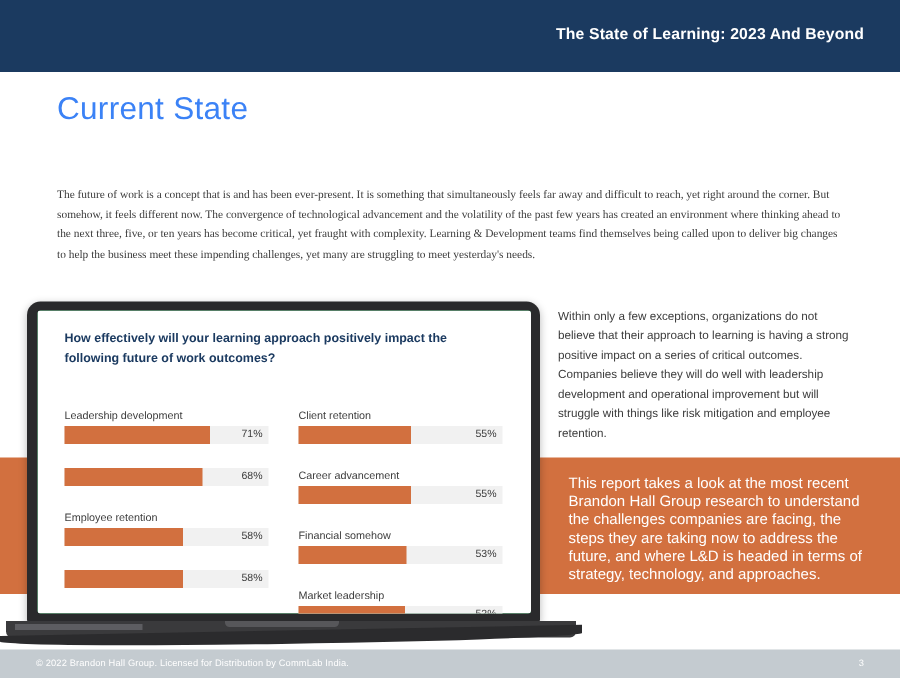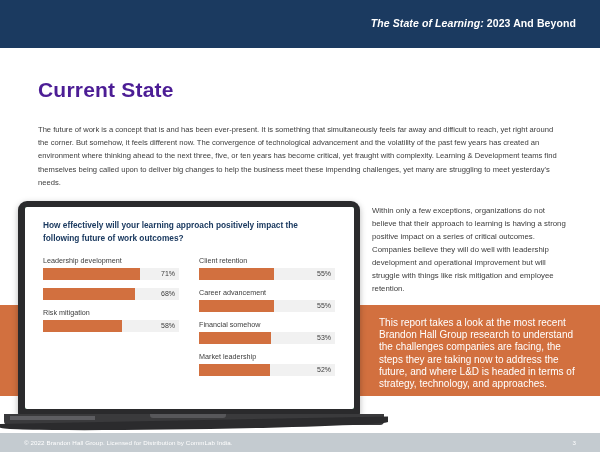--- a/index.html
+++ b/index.html
@@ -26,44 +26,45 @@
   }
   .header-title {
     position: absolute;
     right: 24px;
     top: 17px;
     font-size: 10.5px;
     color: #ffffff;
     letter-spacing: 0.1px;
     white-space: nowrap;
   }
-  .header-title .hl-strong { font-weight: bold; font-style: italic; }
+  .header-title .hl-strong { font-weight: bold; }
   .header-title .hl-light { font-weight: bold; }
 
   
   .page-title {
     position: absolute;
     left: 38px;
-    top: 78px;
+    top: 61px;
     font-size: 21px;
-    font-weight: bold;
-    color: #4c1d95;
+    font-weight: normal;
+    color: #3b82f6;
     letter-spacing: 0.2px;
   }
 
   
   .intro-paragraph {
     position: absolute;
     left: 38px;
     top: 123px;
     width: 525px;
     font-size: 7.6px;
     line-height: 13.2px;
     color: #3c3c3c;
     text-align: left;
+    font-family: Liberation Serif, serif;
   }
 
   
   .orange-band {
     position: absolute;
     left: 0;
     top: 305px;
     width: 600px;
     height: 91px;
     background: #d2703f;
@@ -171,21 +172,21 @@
     margin-bottom: 12px;
     width: 290px;
   }
   .chart-columns {
     display: flex;
     gap: 20px;
   }
   .chart-col {
     width: 136px;
   }
-  .bar-item { margin-bottom: 8px; }
+  .bar-item { margin-bottom: 8px; margin-top: 16px; }
   .bar-label {
     font-size: 7.2px;
     color: #3c3c3c;
     margin-bottom: 3px;
     white-space: nowrap;
   }
   .bar-track {
     position: relative;
     width: 136px;
     height: 12px;
@@ -263,21 +264,27 @@
               <div class="bar-value">71%</div>
             </div>
           </div>
           <div class="bar-item">
             <div class="bar-track">
               <div class="bar-fill" style="width: 68%;"></div>
               <div class="bar-value">68%</div>
             </div>
           </div>
           <div class="bar-item">
-            <div class="bar-label">Risk mitigation</div>
+            <div class="bar-label">Employee retention</div>
+            <div class="bar-track">
+              <div class="bar-fill" style="width: 58%;"></div>
+              <div class="bar-value">58%</div>
+            </div>
+          </div>
+          <div class="bar-item">
             <div class="bar-track">
               <div class="bar-fill" style="width: 58%;"></div>
               <div class="bar-value">58%</div>
             </div>
           </div>
         </div>
 
         <div class="chart-col">
           <div class="bar-item">
             <div class="bar-label">Client retention</div>

